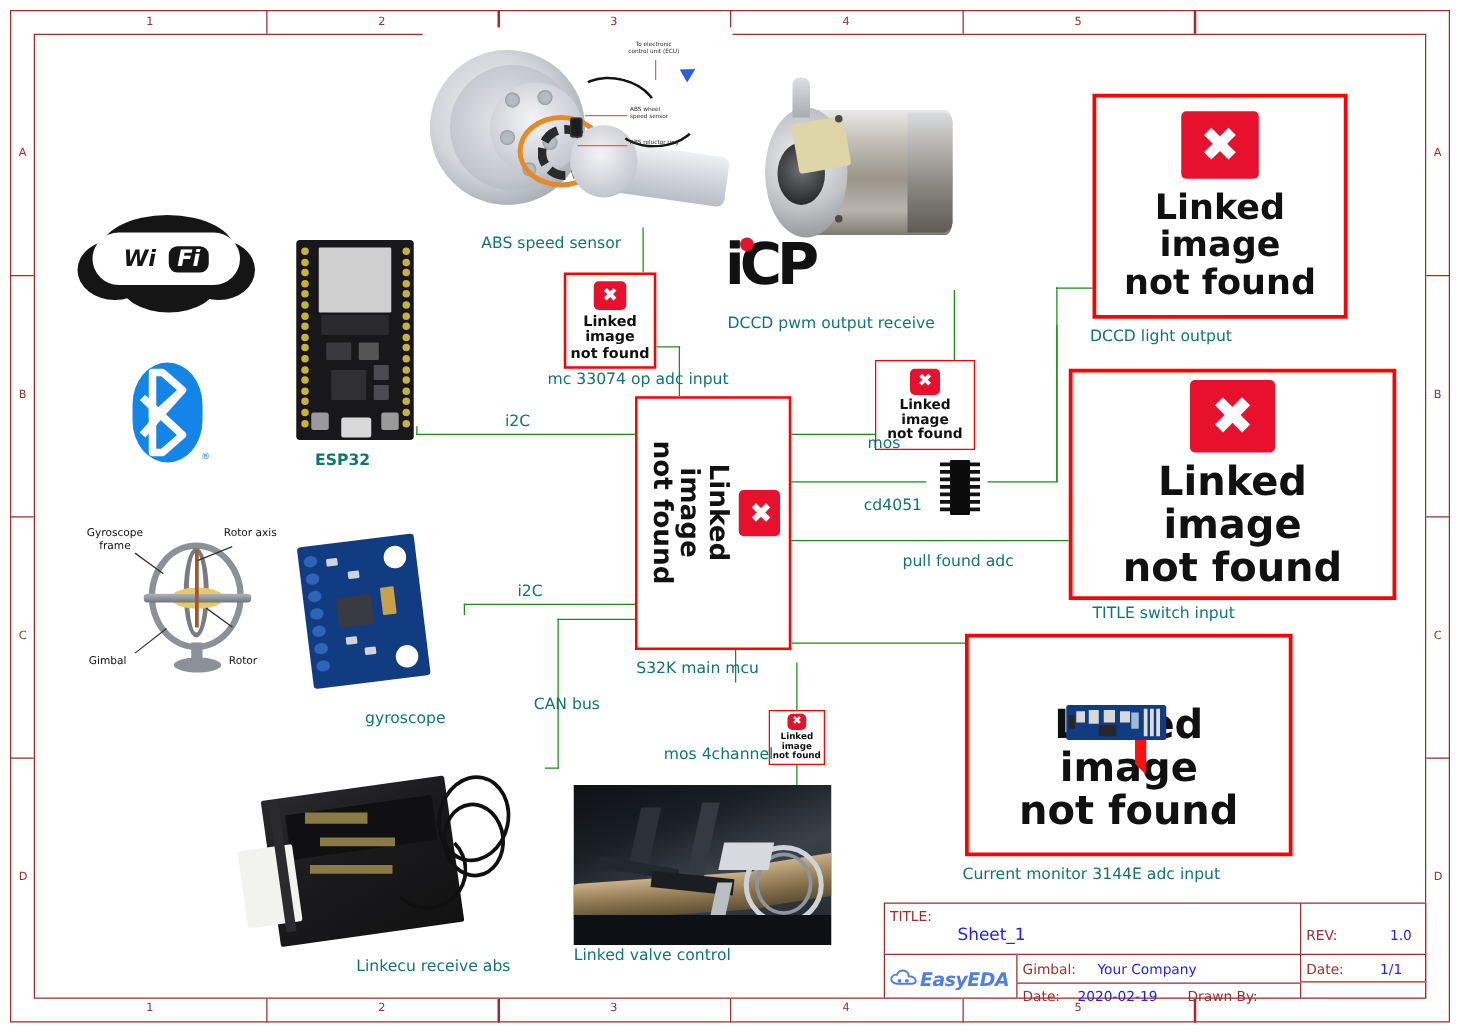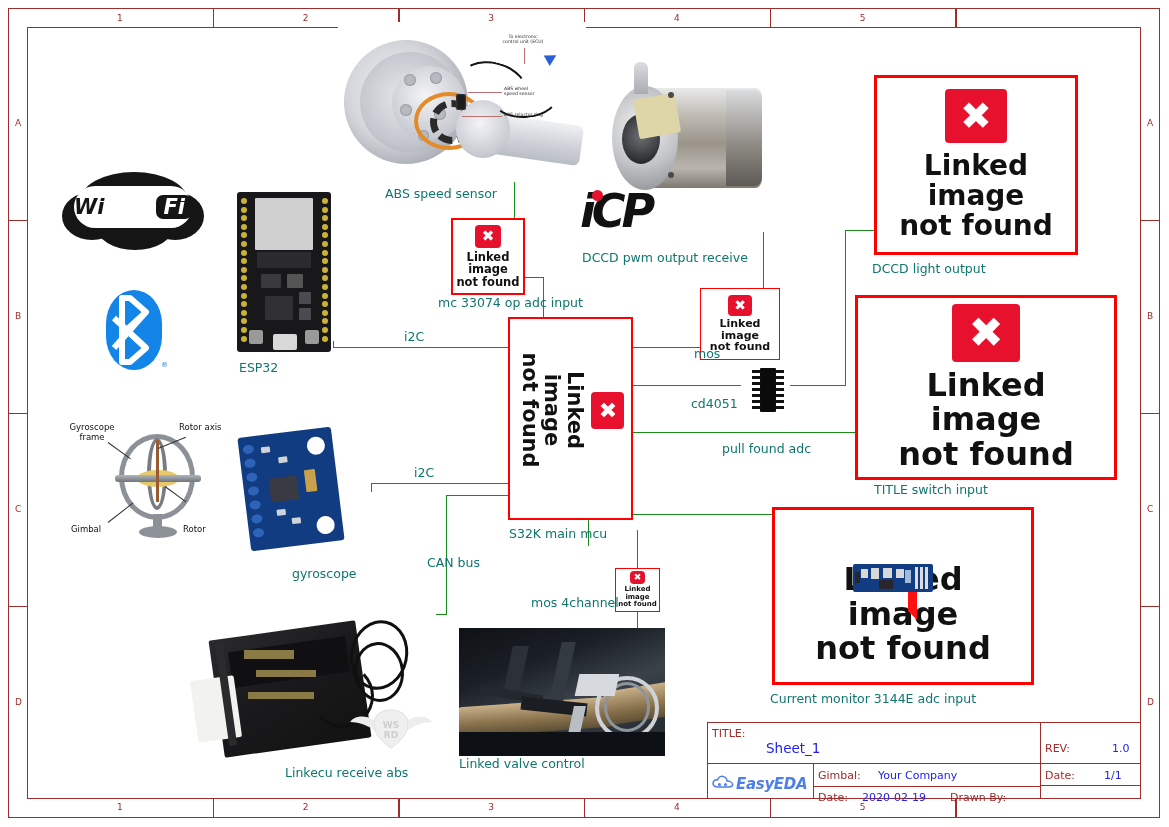--- a/index.html
+++ b/index.html
@@ -230,21 +230,21 @@
     <div class="wire v" style="left: 637px; top: 612px; height: 18px;"></div>
     <div class="wire v" style="left: 588px; top: 520px; height: 26px;"></div>
     <div class="wire v" style="left: 845px; top: 260px; height: 126px;"></div>
   </div>
 
 <div class="wifi" style="left:62px;top:172px;width:142px;height:82px;">
   <div class="blob" style="left:18px;top:0px;width:108px;height:58px;"></div>
   <div class="blob" style="left:0px;top:20px;width:60px;height:48px;"></div>
   <div class="blob" style="left:84px;top:20px;width:58px;height:48px;"></div>
   <div class="blob" style="left:34px;top:30px;width:78px;height:48px;"></div>
-  <div class="pill" style="left:12px;top:14px;width:118px;height:42px;font-size:21px;justify-content:space-between;">
+  <div class="pill" style="left:12px;top:14px;width:118px;height:42px;font-size:18px;">
     <span style="color:#151515;">Wi</span>
       <span style="display:inline-block;width:10px;"></span>
       <span style="background:#151515;color:#fff;border-radius:7px;padding:0 7px;">Fi</span>
   </div>
 </div>
 
 <div class="bt" style="left:106px;top:290px;width:56px;height:80px;">
   <svg width="56" height="80" viewBox="0 0 56 80" aria-hidden="true">
     <path d="M24 8 L40 22 L16 44 L16 8 Z" fill="none" stroke="#fff" stroke-width="6" stroke-linejoin="round"></path>
     <path d="M16 72 L16 36 L40 58 L24 72 Z" fill="none" stroke="#fff" stroke-width="6" stroke-linejoin="round"></path>
@@ -295,21 +295,21 @@
     <div style="position: absolute; left: 322px; top: 301.2px; width: 6px; height: 6px; border-radius: 50%; background: rgb(201, 178, 58);"></div>
     <div style="position: absolute; left: 241px; top: 309.8px; width: 6px; height: 6px; border-radius: 50%; background: rgb(201, 178, 58);"></div>
     <div style="position: absolute; left: 322px; top: 309.8px; width: 6px; height: 6px; border-radius: 50%; background: rgb(201, 178, 58);"></div>
     <div style="position: absolute; left: 241px; top: 318.4px; width: 6px; height: 6px; border-radius: 50%; background: rgb(201, 178, 58);"></div>
     <div style="position: absolute; left: 322px; top: 318.4px; width: 6px; height: 6px; border-radius: 50%; background: rgb(201, 178, 58);"></div>
     <div style="position: absolute; left: 241px; top: 327px; width: 6px; height: 6px; border-radius: 50%; background: rgb(201, 178, 58);"></div>
     <div style="position: absolute; left: 322px; top: 327px; width: 6px; height: 6px; border-radius: 50%; background: rgb(201, 178, 58);"></div>
     <div style="position: absolute; left: 241px; top: 335.6px; width: 6px; height: 6px; border-radius: 50%; background: rgb(201, 178, 58);"></div>
     <div style="position: absolute; left: 322px; top: 335.6px; width: 6px; height: 6px; border-radius: 50%; background: rgb(201, 178, 58);"></div>
   </div>
-<div class="lbl" style="left:239px;top:360px;">ESP32</div>
+<div class="lbl" style="left:252px;top:360px;font-weight:bold;">ESP32</div>
 
 <div class="abs-ph photo" style="left:338px;top:22px;width:248px;height:160px;">
   <div class="rotor" style="left:6px;top:18px;width:124px;height:124px;"></div>
   <div class="rotor2" style="left:22px;top:30px;width:100px;height:100px;"></div>
   <div class="hubf" style="left:54px;top:44px;width:74px;height:74px;"></div>
   <div class="bolt" style="left:66px;top:52px;width:12px;height:12px;"></div>
   <div class="bolt" style="left:92px;top:50px;width:12px;height:12px;"></div>
   <div class="bolt" style="left:62px;top:82px;width:12px;height:12px;"></div>
   <div class="bolt" style="left:96px;top:86px;width:12px;height:12px;"></div>
   <div class="bolt" style="left:80px;top:108px;width:11px;height:11px;"></div>
@@ -336,21 +336,21 @@
   <div class="face" style="left:14px;top:24px;width:66px;height:104px;border-radius:50%;"></div>
   <div class="face2" style="left:24px;top:52px;width:38px;height:50px;"></div>
   <div class="yel" style="left:38px;top:34px;width:42px;height:40px;transform:rotate(-10deg);"></div>
   <div class="lug" style="left:36px;top:0px;width:14px;height:32px;border-radius:6px 6px 0 0;
        background:linear-gradient(180deg,#dcdde0,#a8abb0);"></div>
   <div class="lug" style="left:128px;top:28px;width:36px;height:96px;border-radius:0 8px 8px 0;
        background:linear-gradient(180deg,#dadbdd,#8b8781 60%,#5e5b56);"></div>
   <div class="lug" style="left:70px;top:30px;width:6px;height:6px;border-radius:50%;background:#4a4a4a;"></div>
   <div class="lug" style="left:70px;top:110px;width:6px;height:6px;border-radius:50%;background:#4a4a4a;"></div>
 </div>
-<div class="icp-logo" style="left:580px;top:188px;font-size:46px;letter-spacing:-4px;line-height:46px;font-style:italic;">iCP</div>
+<div class="icp-logo" style="left:580px;top:188px;font-size:46px;letter-spacing:-4px;line-height:46px;">iCP</div>
 <div style="position:absolute;left:592px;top:190px;width:11px;height:11px;border-radius:50%;background:#E8112D;"></div>
 <div class="lbl" style="left:582px;top:250px;">DCCD pwm output receive</div>
 
 <div class="brk" style="left:451px;top:218px;width:74px;height:77px;">
   <div class="xbox" style="width:26px;height:23px;font-size:15px;margin-bottom:3px;">✖</div>
   <div class="btxt" style="font-size:11.5px;">
     <span>Linked</span><br>
     <span>image</span><br>
     <span>not found</span>
   </div>
@@ -495,29 +495,20 @@
   <div class="pcb2" style="left:44px;top:32px;width:118px;height:36px;background:#101012;"></div>
   <div class="comp" style="left:58px;top:38px;width:50px;height:9px;"></div>
   <div class="comp" style="left:70px;top:58px;width:60px;height:7px;"></div>
   <div class="comp" style="left:62px;top:80px;width:66px;height:7px;"></div>
   <div class="conn" style="left:8px;top:66px;width:44px;height:62px;border-radius:2px;"></div>
   <div class="pcb2" style="left:36px;top:30px;width:8px;height:104px;background:#2b2b2e;"></div>
   <div class="cable" style="left:164px;top:8px;width:52px;height:64px;transform:rotate(12deg);"></div>
   <div class="cable" style="left:168px;top:30px;width:44px;height:54px;transform:rotate(-6deg);"></div>
   <div class="cable" style="left:124px;top:52px;width:58px;height:58px;
        border-color:transparent #101010 #101010 transparent;"></div>
-  <div class="wm" style="left:162px;top:92px;font-size:13px;color:#ededed;">
-    <svg width="86" height="54" viewBox="0 0 86 54" aria-hidden="true">
-      <path d="M43 6 C32 6 26 12 26 20 C26 30 34 38 43 44 C52 38 60 30 60 20 C60 12 54 6 43 6 Z" fill="#efefef" stroke="#e0e0e0"></path>
-      <path d="M26 16 C16 10 6 12 2 18 C12 18 20 22 26 26 Z" fill="#ededed"></path>
-      <path d="M60 16 C70 10 80 12 84 18 C74 18 66 22 60 26 Z" fill="#ededed"></path>
-      <text x="43" y="24" font-size="9" fill="#cfcfcf" text-anchor="middle" font-family="DejaVu Sans, sans-serif" font-weight="bold">WS</text>
-      <text x="43" y="34" font-size="9" fill="#cfcfcf" text-anchor="middle" font-family="DejaVu Sans, sans-serif" font-weight="bold">RD</text>
-    </svg>
-  </div>
 </div>
 <div class="lbl" style="left:285px;top:765px;">Linkecu receive abs</div>
 
 <div class="exh photo" style="left:459px;top:628px;width:206px;height:128px;">
   <div class="pipe" style="left:-10px;top:74px;width:172px;height:30px;transform:rotate(-4deg);"></div>
   <div class="pipe" style="left:140px;top:58px;width:88px;height:34px;transform:rotate(-9deg);"></div>
   <div class="ring" style="left:136px;top:48px;width:56px;height:56px;"></div>
   <div class="ring" style="left:145px;top:54px;width:40px;height:44px;border-width:3px;border-color:#8e949b;"></div>
   <div class="brk2" style="left:48px;top:18px;width:16px;height:56px;background:#2c3138;"></div>
   <div class="brk2" style="left:96px;top:14px;width:14px;height:64px;background:#343a41;"></div>

